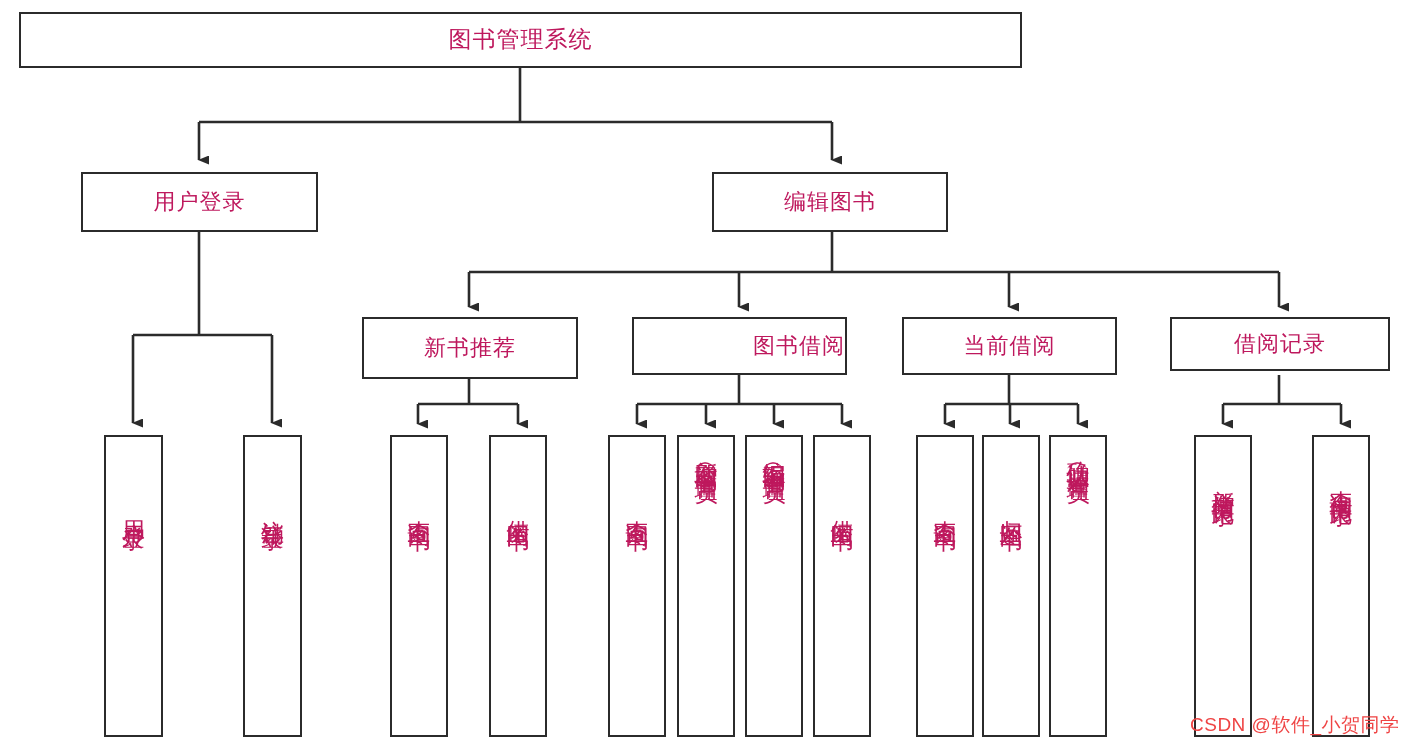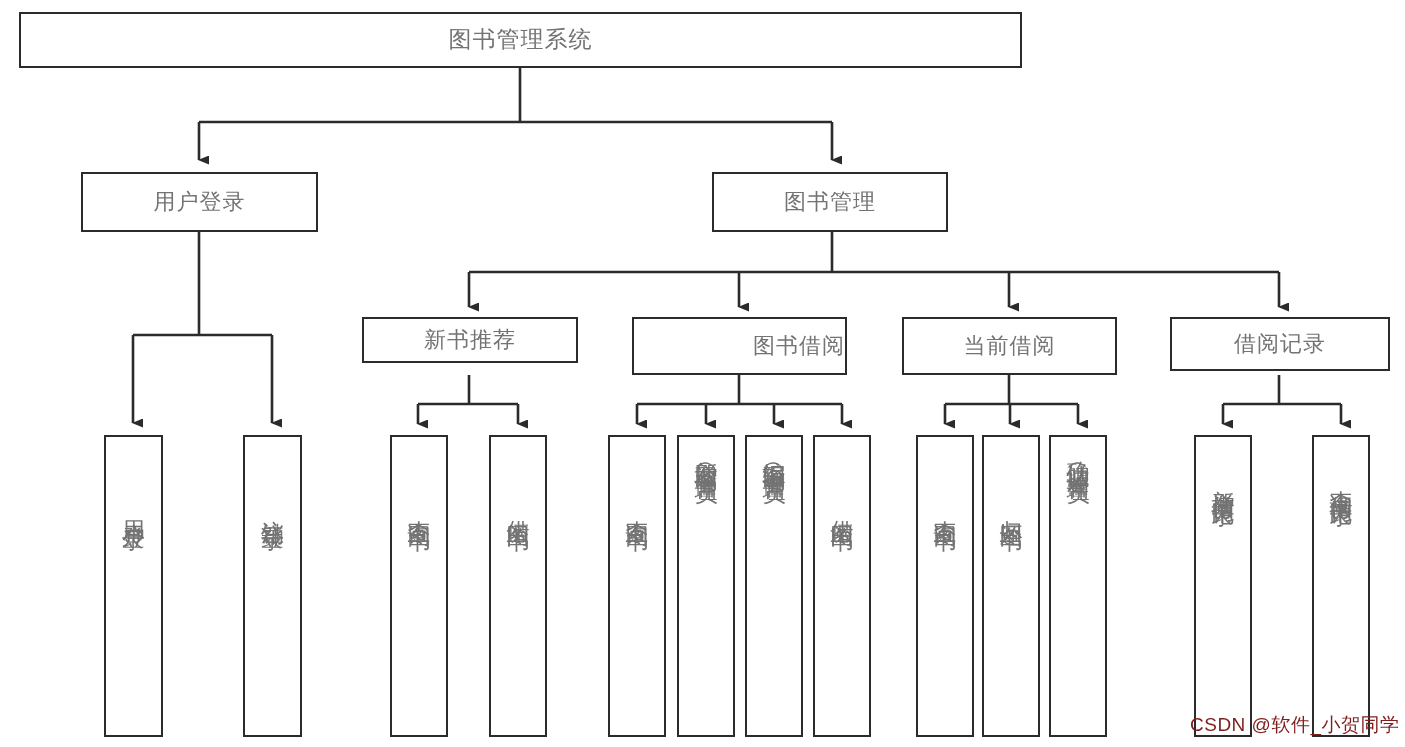--- a/index.html
+++ b/index.html
@@ -31,21 +31,21 @@
     position: absolute;
     box-sizing: border-box;
     background: #ffffff;
     border: 2px solid #2b2b2b;
     display: flex;
     align-items: center;
     justify-content: center;
     overflow: hidden;
   }
   .node .label {
-    color: #737373;
+    color: #be185d;
     line-height: 1.18;
     text-align: center;
     white-space: pre-wrap;
   }
   .node.horiz .label {
     font-size: 22px;
     letter-spacing: 1px;
   }
   .node.vert {
     align-items: flex-start;
@@ -58,21 +58,21 @@
     font-size: 23px;
     letter-spacing: 3px;
     line-height: 1;
   }
   #root-node .label { font-size: 23px; }
   .watermark {
     position: absolute;
     left: 1190px;
     top: 712px;
     font-size: 19px;
-    color: #7f1d1d;
+    color: #ef4444;
     letter-spacing: 0.5px;
     white-space: nowrap;
     font-family: "Liberation Sans", "DejaVu Sans", sans-serif;
   }
 </style>
 </head>
 <body>
 
 <div id="diagram-root">
 
@@ -127,24 +127,24 @@
   </svg>
 
   <div class="node horiz" id="root-node" style="left:19px; top:12px; width:1003px; height:56px;">
     <span class="label">图书管理系统</span>
   </div>
 
   <div class="node horiz" style="left:81px; top:172px; width:237px; height:60px;">
     <span class="label">用户登录</span>
   </div>
   <div class="node horiz" style="left:712px; top:172px; width:236px; height:60px;">
-    <span class="label">图书管理</span>
-  </div>
-
-  <div class="node horiz" style="left:362px; top:317px; width:216px; height:46px;">
+    <span class="label">编辑图书</span>
+  </div>
+
+  <div class="node horiz" style="left:362px; top:317px; width:216px; height:62px;">
     <span class="label">新书推荐</span>
   </div>
   <div class="node horiz" style="left:632px; top:317px; width:215px; height:58px;justify-content:flex-end;">
     <span class="label">图书借阅</span>
   </div>
   <div class="node horiz" style="left:902px; top:317px; width:215px; height:58px;">
     <span class="label">当前借阅</span>
   </div>
   <div class="node horiz" style="left:1170px; top:317px; width:220px; height:54px;">
     <span class="label">借阅记录</span>

